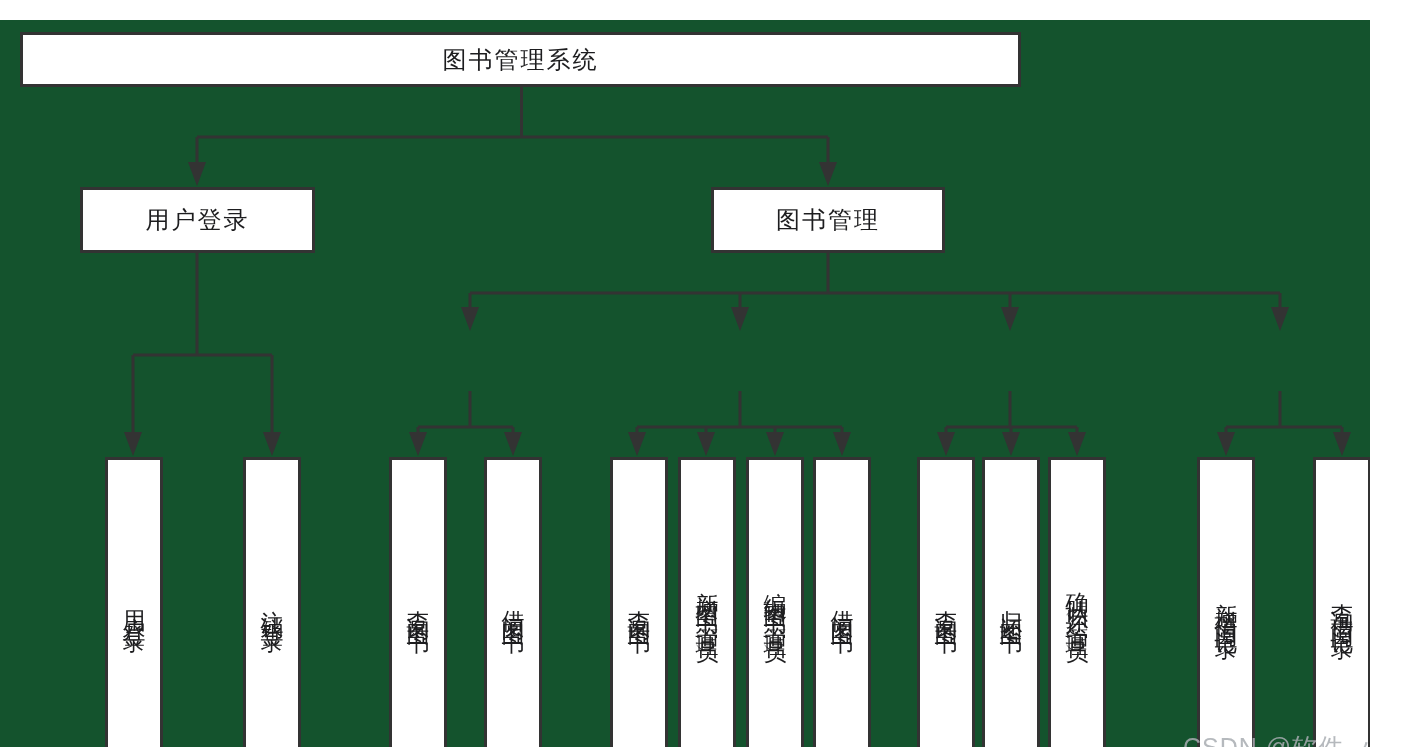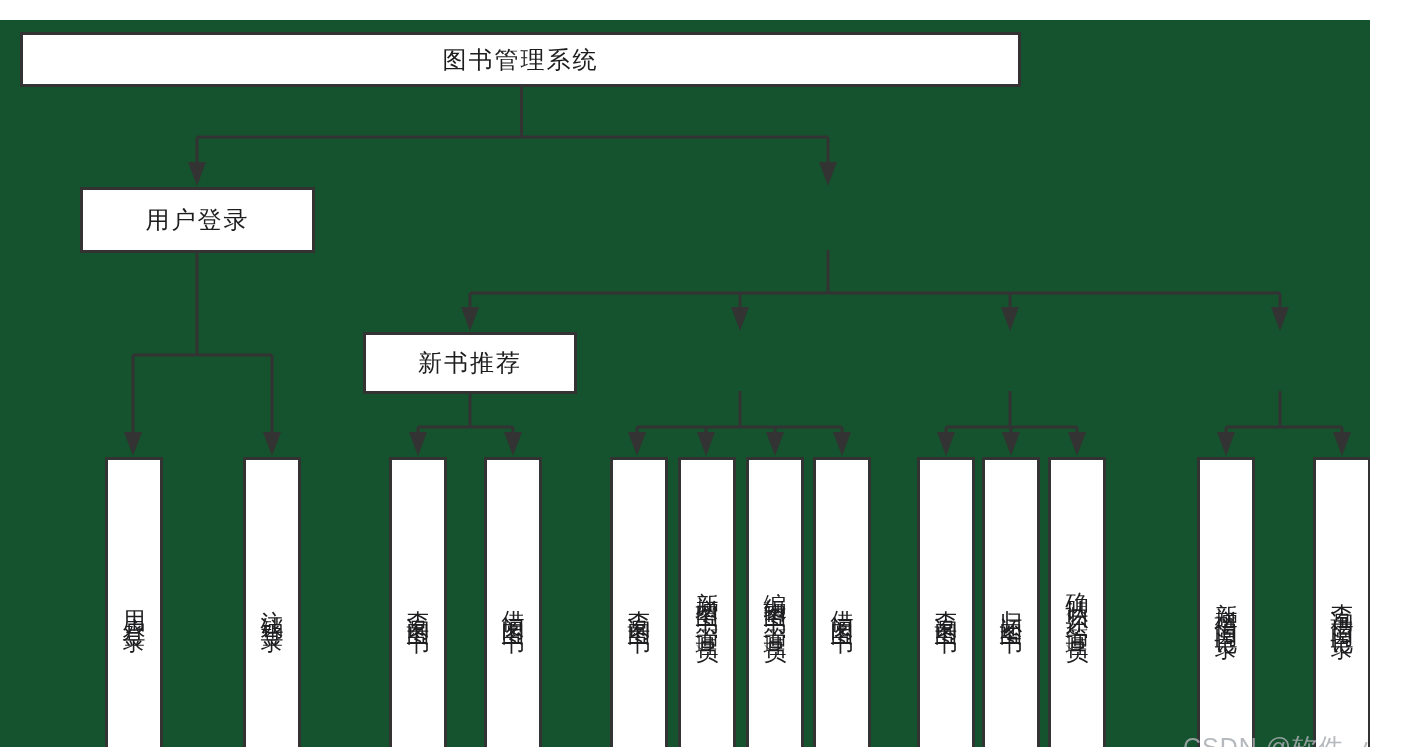--- a/index.html
+++ b/index.html
@@ -91,24 +91,24 @@
     </g>
   </svg>
 
   <div class="box" style="left:20px;top:12px;width:1001px;height:55px">
     <span class="node-label">图书管理系统</span>
   </div>
 
   <div class="box" style="left:80px;top:167px;width:235px;height:66px">
     <span class="node-label">用户登录</span>
   </div>
+  <div class="box" style="left:711px;top:167px;width:234px;height:66px">
+    <span class="node-label">图书管理</span>
+  </div>
 
-  <div class="box" style="left:363px;top:312px;width:214px;height:62px">
-    <span class="node-label">新书推荐</span>
-  </div>
 
   <div class="box" style="left:105px;top:437px;width:58px;height:297px">
     <span class="leaf-label">用户登录</span>
   </div>
   <div class="box" style="left:243px;top:437px;width:58px;height:297px">
     <span class="leaf-label">注销登录</span>
   </div>
 
   <div class="box" style="left:389px;top:437px;width:58px;height:297px">
     <span class="leaf-label">查询图书</span>

